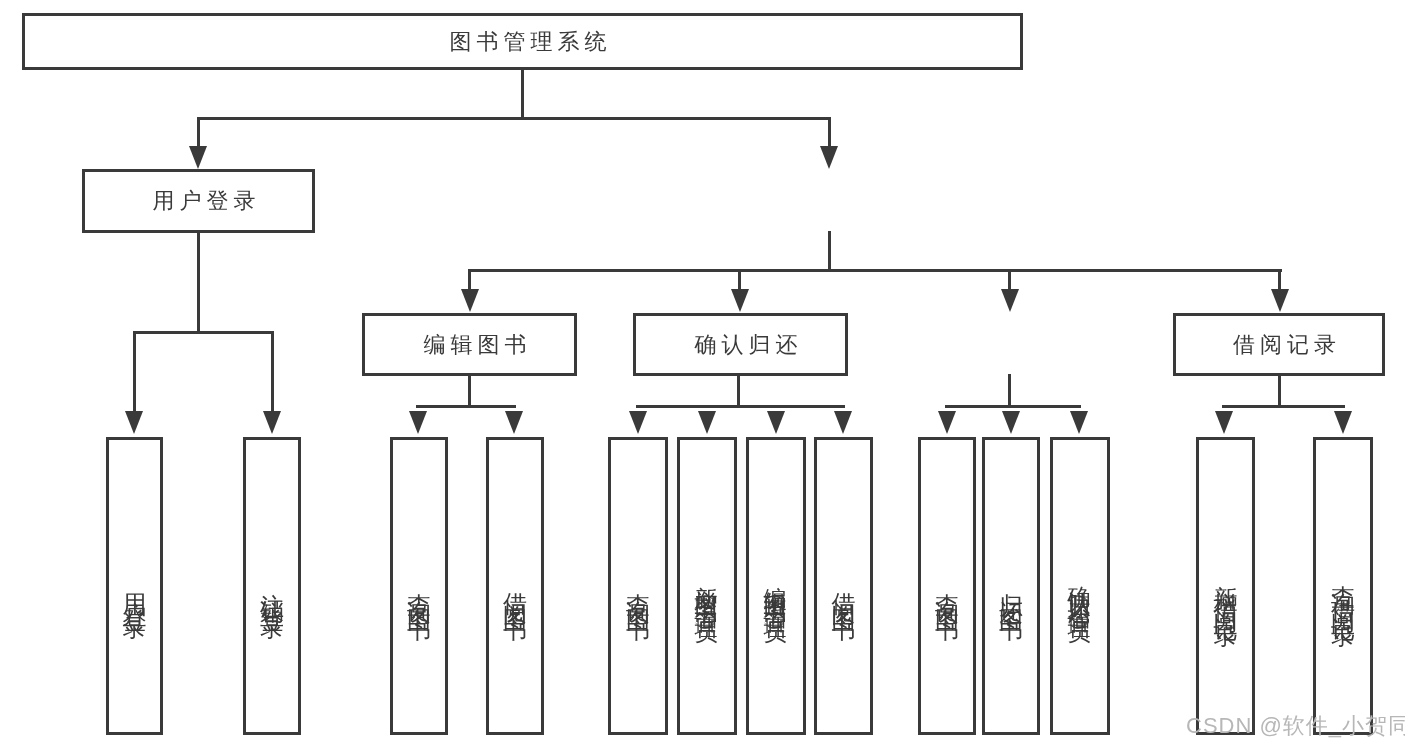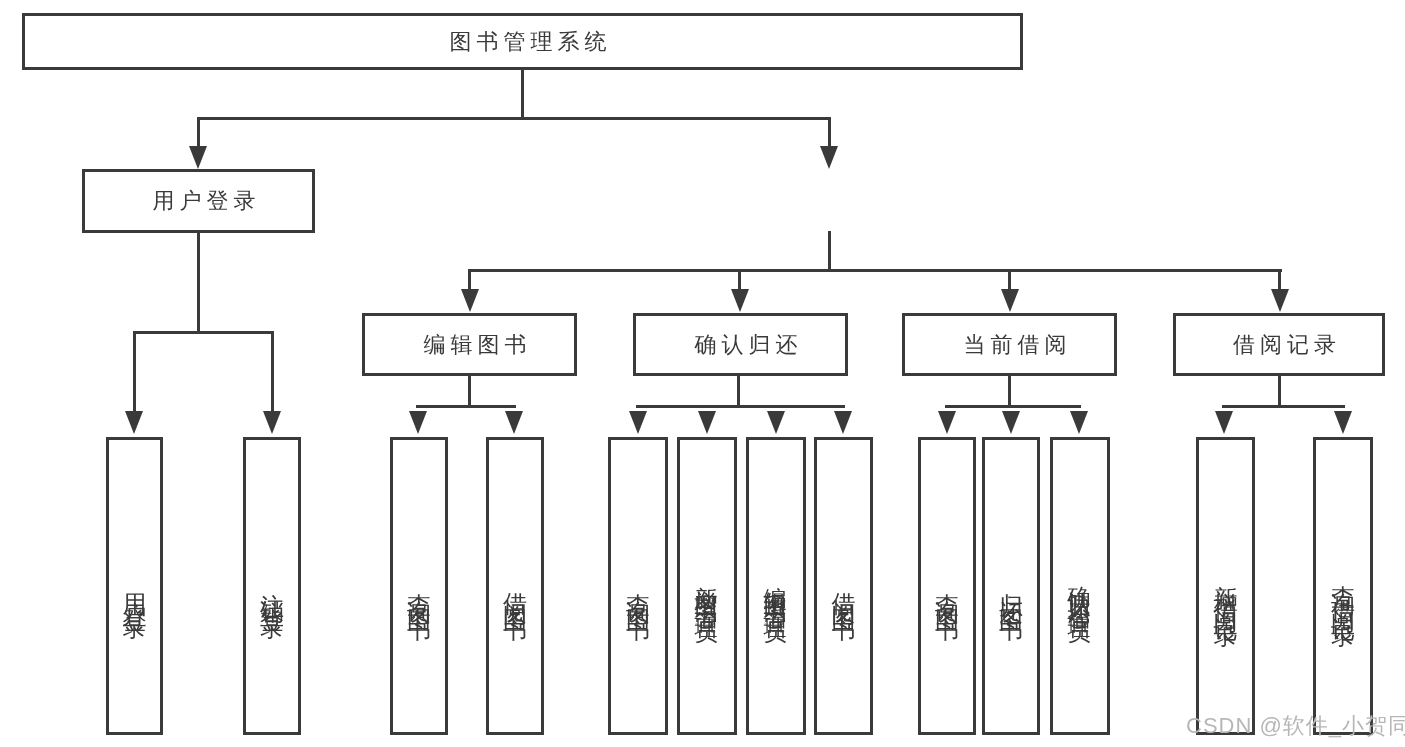--- a/index.html
+++ b/index.html
@@ -84,21 +84,20 @@
   <div class="line" style="left:1222px;top:405px;width:123px;height:3px"></div>
   <div class="arrow" style="left:1215px;top:411px"></div>
   <div class="arrow" style="left:1334px;top:411px"></div>
 
   <div class="box h" style="left:22px;top:13px;width:1001px;height:57px">图书管理系统</div>
 
   <div class="box h" style="left:82px;top:169px;width:233px;height:64px">用户登录</div>
 
   <div class="box h" style="left:362px;top:313px;width:215px;height:63px">编辑图书</div>
   <div class="box h" style="left:633px;top:313px;width:215px;height:63px">确认归还</div>
-  <div class="box h" style="left:902px;top:313px;width:215px;height:63px">当前借阅</div>
   <div class="box h" style="left:1173px;top:313px;width:212px;height:63px">借阅记录</div>
 
   <div class="box v" style="left:106px;top:437px;width:57px;height:298px">用户登录</div>
   <div class="box v" style="left:243px;top:437px;width:58px;height:298px">注销登录</div>
 
   <div class="box v" style="left:390px;top:437px;width:58px;height:298px">查询图书</div>
   <div class="box v" style="left:486px;top:437px;width:58px;height:298px">借阅图书</div>
 
   <div class="box v" style="left:608px;top:437px;width:60px;height:298px">查询图书</div>
   <div class="box v v-long" style="left:677px;top:437px;width:60px;height:298px">新增图书（管理员）</div>

